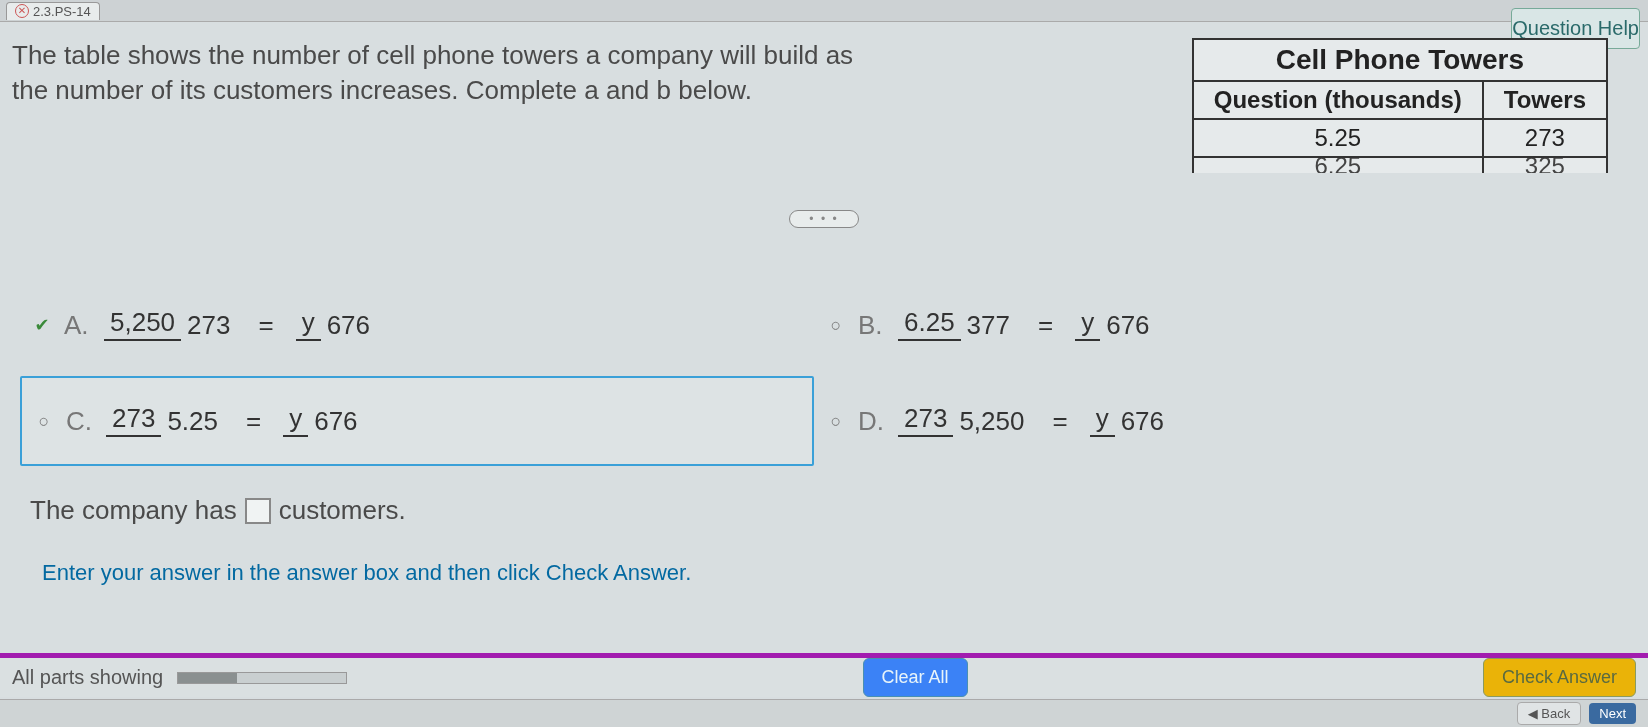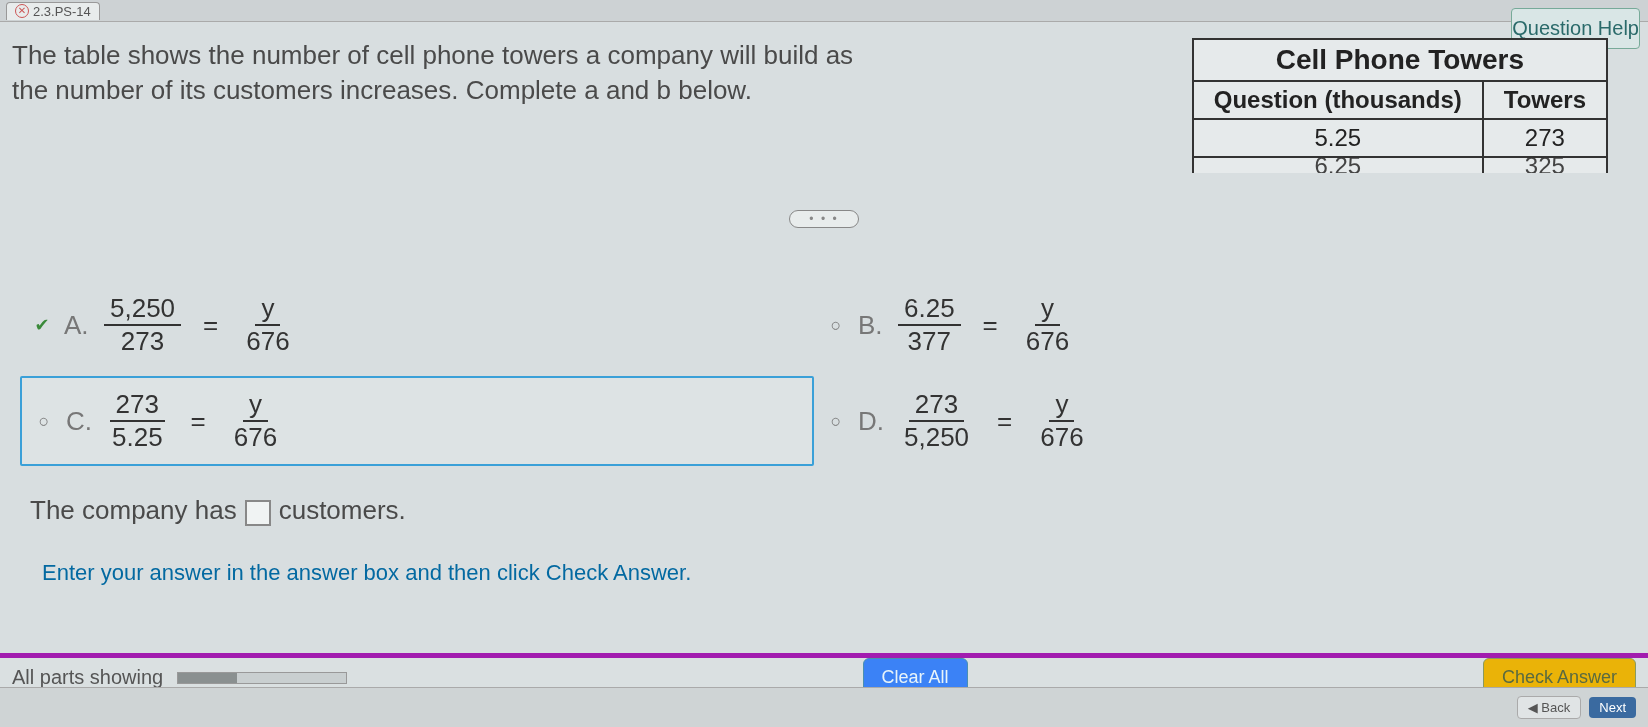--- a/index.html
+++ b/index.html
@@ -120,32 +120,32 @@
   .choice .marker {
     width: 20px; height: 20px;
     display:inline-flex;align-items:center;justify-content:center;
     font-size:18px;color:#777;
   }
   .choice .marker.checked { color:#3a8a3a; }
   .choice-label {
     color:#777;font-size:26px;font-weight:500;min-width:28px;
   }
   .frac {
-    display:inline-flex;flex-direction:column;align-items:center;
+    display:inline-flex;flex-direction:row;align-items:center;
     font-size:26px;color:#333;line-height:1.05;
     vertical-align:middle;
     text-align:right;
   }
   .frac .num { padding: 0 6px 2px 6px; border-bottom:2px solid #333; }
   .frac .den { padding: 2px 6px 0 6px; }
   .eq { margin: 0 10px; font-size:26px; color:#333; }
   .fill-line {
     position:absolute; top:495px; left:30px;
     font-size:26px;color:#4a4a4a;
-    display:flex;align-items:flex-end;gap:8px;
+    display:flex;align-items:center;gap:8px;
   }
   .fill-box {
     width:26px;height:26px;border:2px solid #888;background:#f0f3f3;
     display:inline-block;
   }
   .instruction {
     position:absolute; top:560px; left:12px;
     font-size:22px;color:#0369a1;margin-left:30px;
   }
   .footer-bar {
@@ -162,21 +162,21 @@
     width:170px;height:12px;border:1px solid #999;background:#c9cfd0;position:relative;
   }
   .progress::before{content:"";position:absolute;left:0;top:0;bottom:0;width:35%;background:#8a9090;}
   .btn {
     border-radius:6px;padding:8px 18px;font-size:18px;border:1px solid #888;
   }
   .btn-clear { background:#3b82f6;color:#e8f4f9;border-color:#4a90b0; }
   .btn-check { background:#eab308;color:#5a6a40;border-color:#8a9a60; }
   .footer-spacer { flex:1; }
   .nav-bar {
-    position:absolute;left:0;right:0;bottom:0;height:40px;
+    position:absolute;left:0;right:0;bottom:0;height:28px;
     background:#cfd4d5;border-top:1px solid #aaa;
     display:flex;justify-content:flex-end;align-items:center;gap:8px;padding:0 12px;
   }
   .nav-btn {
     background:#3a6aa0;color:#fff;border:none;border-radius:4px;
     font-size:13px;padding:3px 10px;
   }
   .nav-btn.back { background:#e0e4e5;color:#555;border:1px solid #aaa; }
 </style>
 </head>

